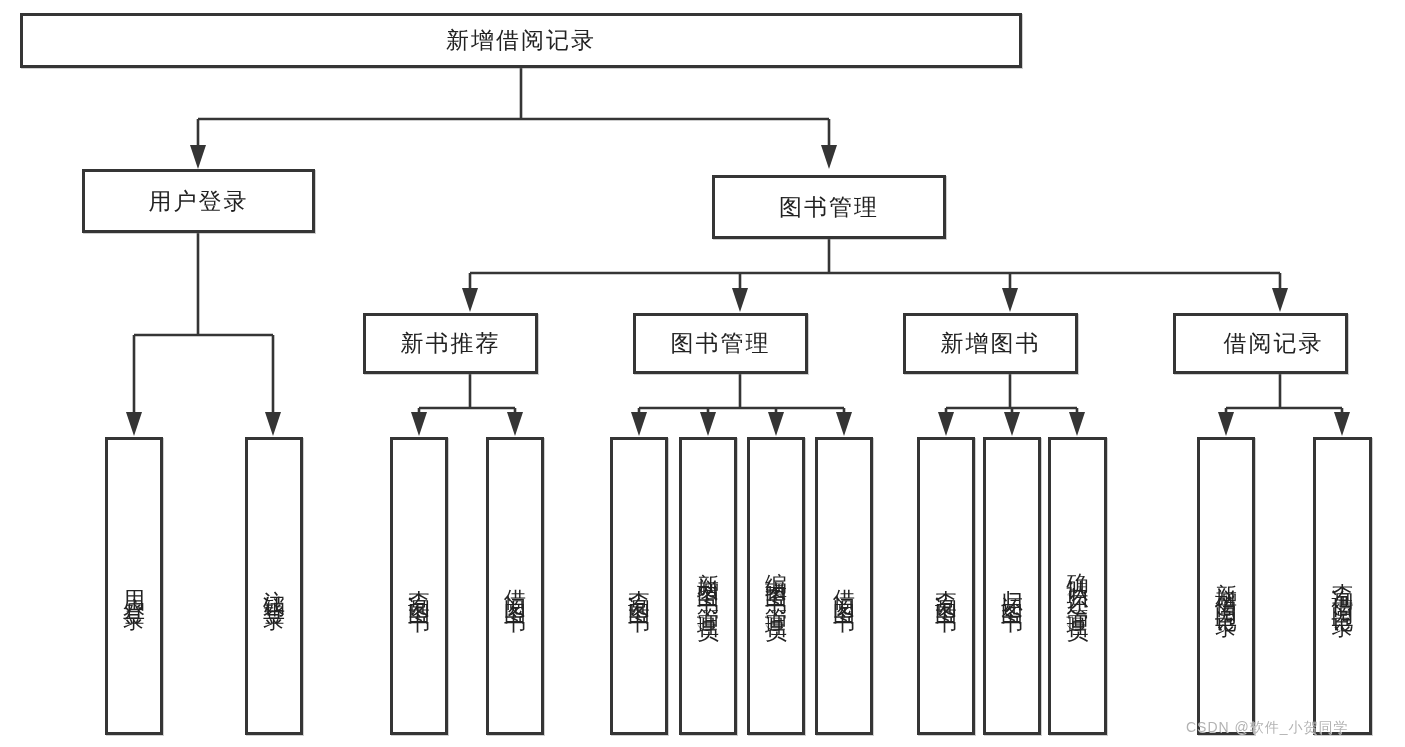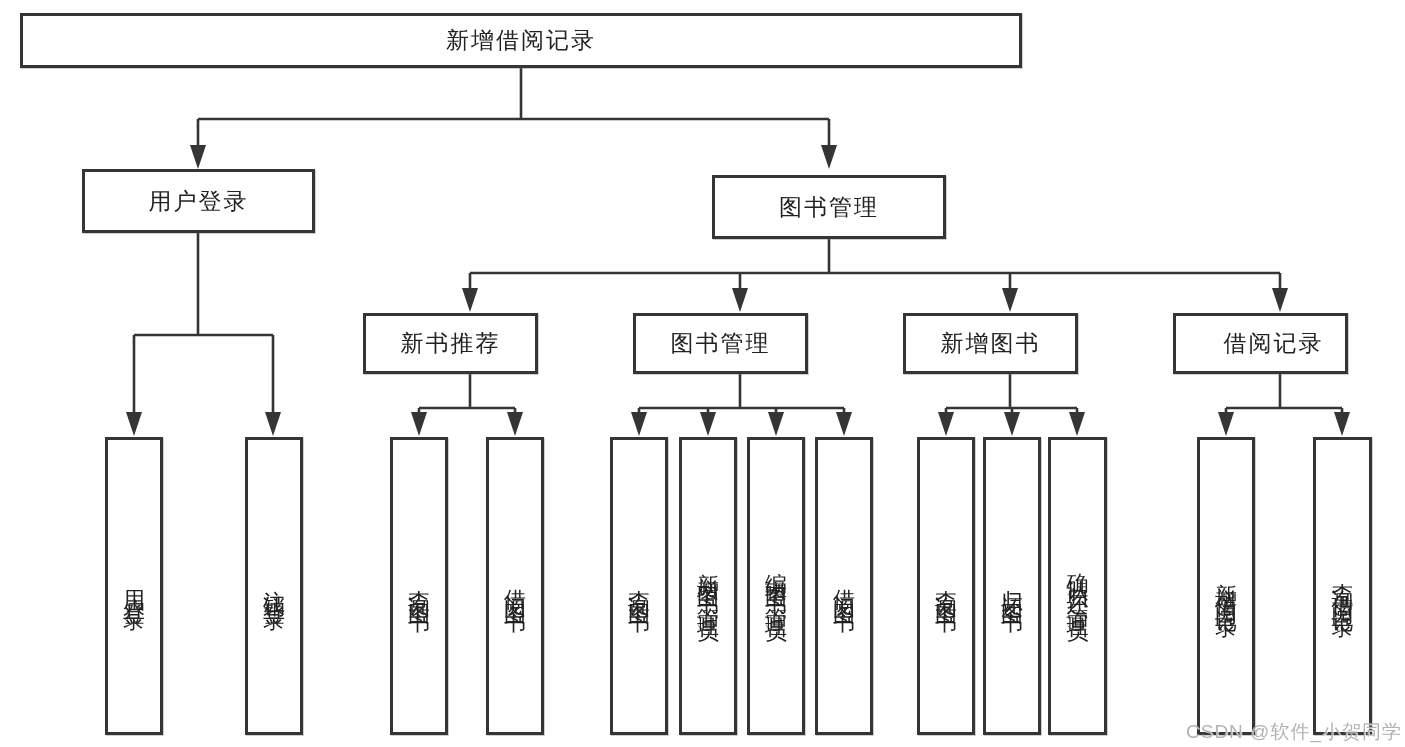--- a/index.html
+++ b/index.html
@@ -67,21 +67,21 @@
   .lf-7  { left: 815px; }
   .lf-8  { left: 917px; }
   .lf-9  { left: 983px; }
   .lf-10 { left: 1048px; width: 59px; }
   .lf-11 { left: 1197px; }
   .lf-12 { left: 1313px; width: 59px; }
   #watermark {
     position: absolute;
     left: 1186px;
     top: 719px;
-    font-size: 19px;
+    font-size: 14px;
     color: #b3b3b3;
     letter-spacing: 1px;
     white-space: nowrap;
     z-index: 5;
     text-shadow: 1px 1px 0 rgba(255,255,255,0.7);
   }
 </style>
 </head>
 <body>
 

